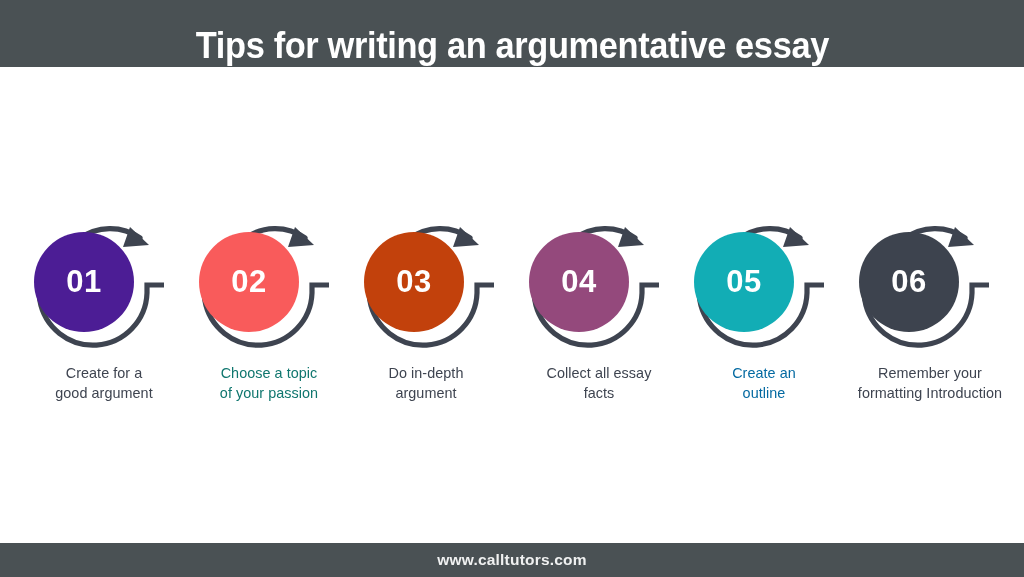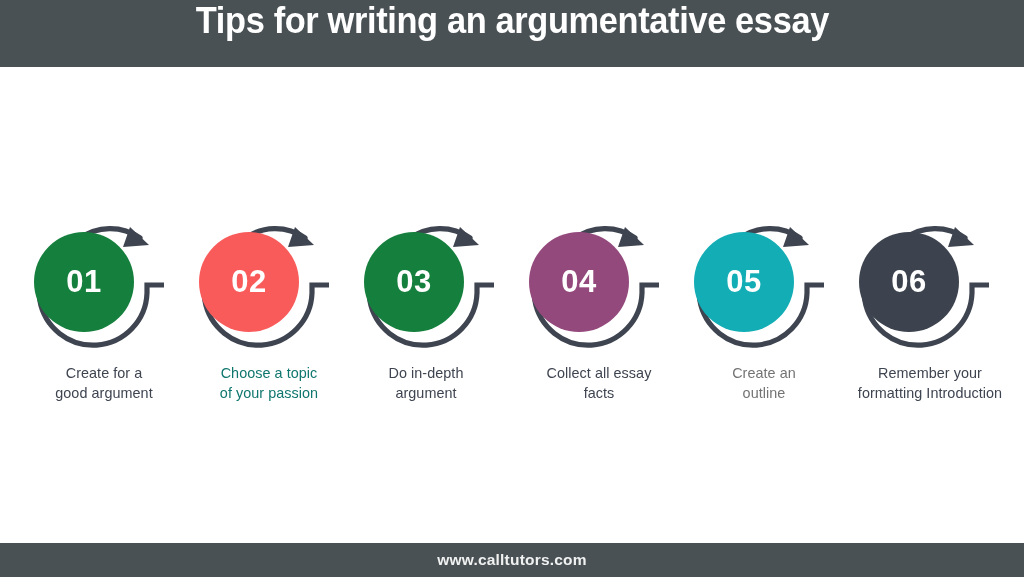--- a/index.html
+++ b/index.html
@@ -13,21 +13,21 @@
     position:relative;
     width:1024px; height:577px;
     background:#ffffff;
   }
 
   
   .header {
     position:absolute; left:0; top:0;
     width:1024px; height:67px;
     background:#4a5154;
-    display:flex; align-items:flex-start; justify-content:center;
+    display:flex; align-items:flex-end; justify-content:center;
   }
   .header-title {
     color:#ffffff;
     font-size:37px;
     font-weight:bold;
     letter-spacing:-0.4px;
     white-space:nowrap;
     transform:scaleX(0.93);
   }
 
@@ -107,21 +107,21 @@
   <div class="steps">
 
     <div class="step">
       <div class="step-graphic">
         <svg viewBox="0 0 150 135" xmlns="http://www.w3.org/2000/svg">
           <path d="M 57 24 A 54 54 0 1 0 125 78 L 125 70 L 142 70" fill="none" stroke="#3e4450" stroke-width="5.2" stroke-linecap="butt" stroke-linejoin="miter"></path>
           <path d="M 108 12 L 127 30 L 101 32 Z" fill="#3e4450"></path>
           <path d="M 57 24 A 52 52 0 0 1 118 23" fill="none" stroke="#3e4450" stroke-width="5.2" stroke-linecap="round"></path>
         </svg>
       </div>
-      <div class="step-number" style="background: #15803d;">
+      <div class="step-number" style="background: #4c1d95;">
         <span>01</span>
       </div>
       <div class="step-label" style="color: rgb(62, 68, 80);">
         <span>Create for a</span>
         <span class="l2">good argument</span>
       </div>
     </div>
 
     <div class="step">
       <div class="step-graphic">
@@ -141,21 +141,21 @@
     </div>
 
     <div class="step">
       <div class="step-graphic">
         <svg viewBox="0 0 150 135" xmlns="http://www.w3.org/2000/svg">
           <path d="M 57 24 A 54 54 0 1 0 125 78 L 125 70 L 142 70" fill="none" stroke="#3e4450" stroke-width="5.2" stroke-linecap="butt" stroke-linejoin="miter"></path>
           <path d="M 108 12 L 127 30 L 101 32 Z" fill="#3e4450"></path>
           <path d="M 57 24 A 52 52 0 0 1 118 23" fill="none" stroke="#3e4450" stroke-width="5.2" stroke-linecap="round"></path>
         </svg>
       </div>
-      <div class="step-number" style="background: #15803d; align-items: center;">
+      <div class="step-number" style="background: #c2410c; align-items: center;">
         <span>03</span>
       </div>
       <div class="step-label" style="color: rgb(62, 68, 80);">
         <span>Do in-depth</span>
         <span class="l2">argument</span>
       </div>
     </div>
 
     <div class="step">
       <div class="step-graphic">
@@ -178,21 +178,21 @@
       <div class="step-graphic">
         <svg viewBox="0 0 150 135" xmlns="http://www.w3.org/2000/svg">
           <path d="M 57 24 A 54 54 0 1 0 125 78 L 125 70 L 142 70" fill="none" stroke="#3e4450" stroke-width="5.2" stroke-linecap="butt" stroke-linejoin="miter"></path>
           <path d="M 108 12 L 127 30 L 101 32 Z" fill="#3e4450"></path>
           <path d="M 57 24 A 52 52 0 0 1 118 23" fill="none" stroke="#3e4450" stroke-width="5.2" stroke-linecap="round"></path>
         </svg>
       </div>
       <div class="step-number" style="background: rgb(18, 173, 181);">
         <span>05</span>
       </div>
-      <div class="step-label" style="color: #737373;">
+      <div class="step-label" style="color: #0369a1;">
         <span>Create an</span>
         <span class="l2">outline</span>
       </div>
     </div>
 
     <div class="step">
       <div class="step-graphic">
         <svg viewBox="0 0 150 135" xmlns="http://www.w3.org/2000/svg">
           <path d="M 57 24 A 54 54 0 1 0 125 78 L 125 70 L 142 70" fill="none" stroke="#3e4450" stroke-width="5.2" stroke-linecap="butt" stroke-linejoin="miter"></path>
           <path d="M 108 12 L 127 30 L 101 32 Z" fill="#3e4450"></path>

